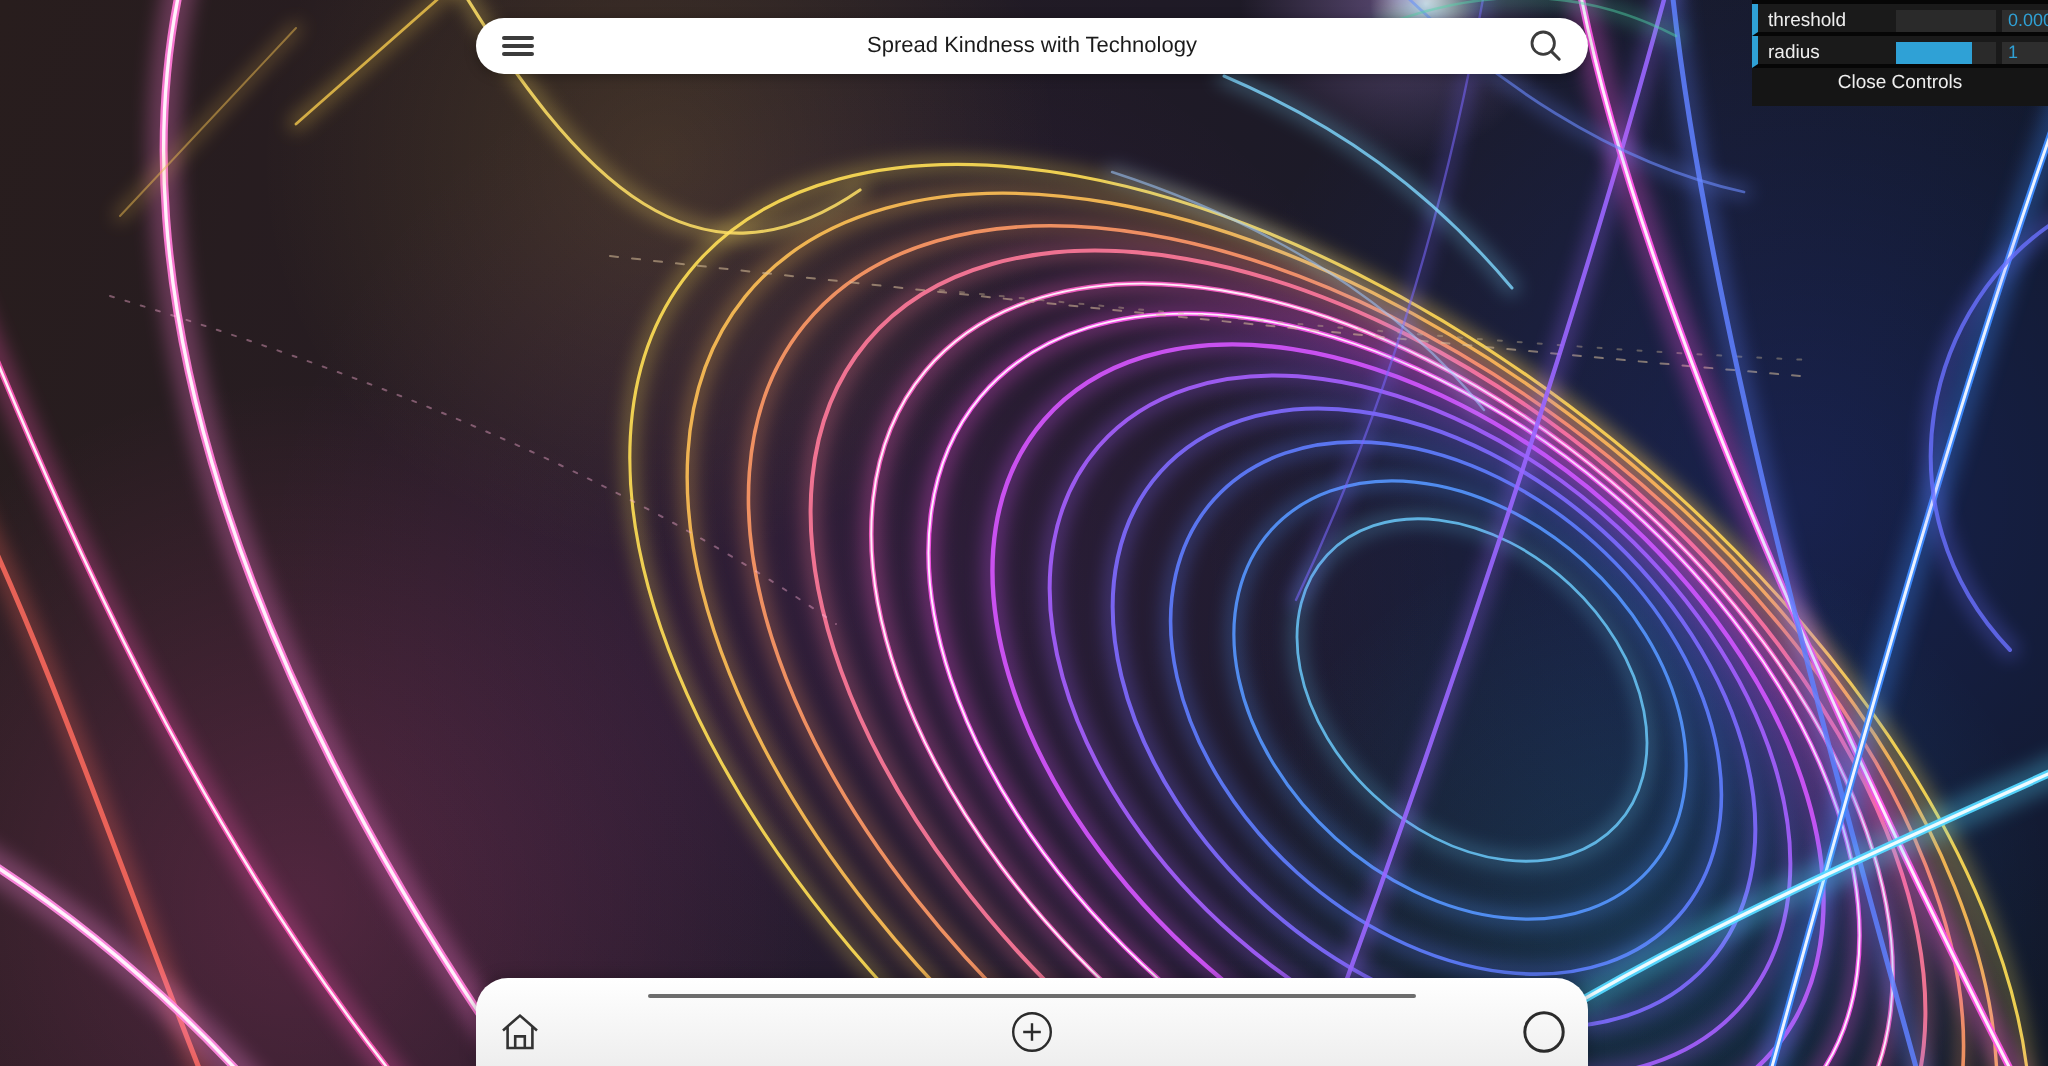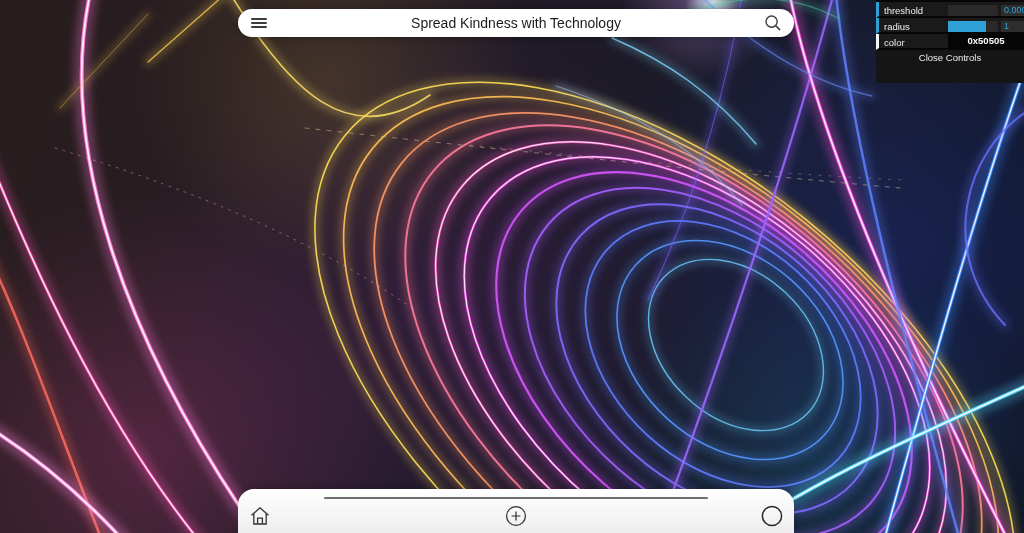--- a/index.html
+++ b/index.html
@@ -8,37 +8,37 @@
   .stage svg.bg{position:absolute;left:0;top:0;width:1024px;height:533px;display:block;}
 
   
   .searchbar{position:absolute;left:238px;top:9px;width:556px;height:28px;
              background:#fff;border-radius:14px;z-index:4;
              box-shadow:0 1px 6px rgba(0,0,0,.35);}
   .burger{position:absolute;left:13px;top:9px;width:16px;height:10px;
           display:flex;flex-direction:column;justify-content:space-between;cursor:pointer;}
   .burger span{display:block;height:1.7px;background:#3c3c3c;border-radius:1px;}
   .query{position:absolute;left:40px;right:40px;top:0;height:28px;line-height:28px;
-         text-align:center;font-size:14px;color:#1b1b1b;white-space:nowrap;overflow:hidden;}
+         text-align:center;font-size:11px;color:#1b1b1b;white-space:nowrap;overflow:hidden;}
   .mag{position:absolute;right:12px;top:5px;cursor:pointer;}
 
   
   .gui{position:absolute;top:0;right:0;width:148px;z-index:5;font-size:9.5px;color:#eee;
        border-top:2px solid #060606;}
   .gui-row{display:flex;align-items:flex-end;height:14px;background:#1a1a1a;
            border-left:3px solid #2FA1D6;border-bottom:2px solid #060606;}
   .gui-row .lbl{width:64px;padding-left:5px;flex:none;white-space:nowrap;overflow:hidden;}
   .slider{width:50px;height:11px;background:#2a2a2a;position:relative;flex:none;cursor:ew-resize;}
   .slider .fill{position:absolute;left:0;top:0;height:100%;width:0;background:#2FA1D6;}
   .val{flex:none;width:40px;height:11px;margin-left:3px;background:#2e2e2e;color:#2FA1D6;
        font-size:9px;line-height:11px;padding-left:3px;white-space:nowrap;overflow:hidden;}
   .gui-row.colorrow{border-left-color:#f5f5f5;}
   .swatch{flex:1;height:14px;background:#050505;color:#fff;font-weight:bold;
           text-align:center;line-height:14px;font-size:9.5px;cursor:pointer;}
-  .gui-close{height:33px;background:#151515;color:#eee;text-align:center;line-height:15px;
+  .gui-close{height:19px;background:#151515;color:#eee;text-align:center;line-height:15px;
              font-size:9.5px;cursor:pointer;}
 
   
   .bottombar{position:absolute;left:238px;top:489px;width:556px;height:44px;z-index:4;
              background:linear-gradient(#ffffff,#eeeeee);border-radius:16px 16px 0 0;
              box-shadow:0 0 8px rgba(0,0,0,.3);}
   .bb-divider{position:absolute;left:86px;right:86px;top:8px;height:2px;background:#6d6d6d;
               border-radius:1px;}
   .bb-icons{position:absolute;left:0;right:0;top:15px;height:24px;
             display:flex;justify-content:space-between;align-items:center;padding:0 10px;}
@@ -192,24 +192,20 @@
       </div>
       <div class="val">0.0000</div>
     </div>
     <div class="gui-row">
       <div class="lbl">radius</div>
       <div class="slider">
         <div class="fill" style="width: 76%;"></div>
       </div>
       <div class="val">1</div>
     </div>
-    <div class="gui-row colorrow">
-      <div class="lbl">color</div>
-      <div class="swatch">0x50505</div>
-    </div>
     <div class="gui-close">Close Controls</div>
   </div>
 
   <div class="bottombar">
     <div class="bb-divider"></div>
     <div class="bb-icons">
       <svg width="24" height="24" viewBox="0 0 24 24">
         <path d="M3.5 11.2 L12 3.8 L20.5 11.2 M5.8 9.4 V20 H18.2 V9.4 M9.6 20 V14.2 H14.4 V20" fill="none" stroke="#333" stroke-width="1.3"></path>
       </svg>
       <svg width="24" height="24" viewBox="0 0 24 24">

